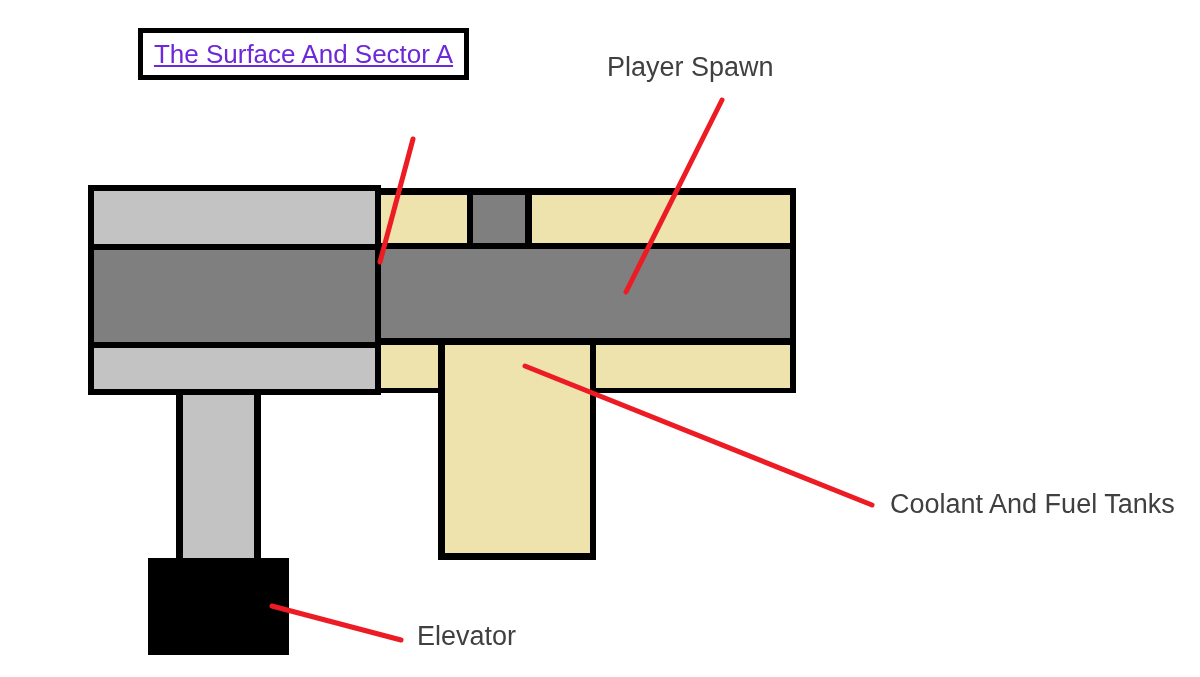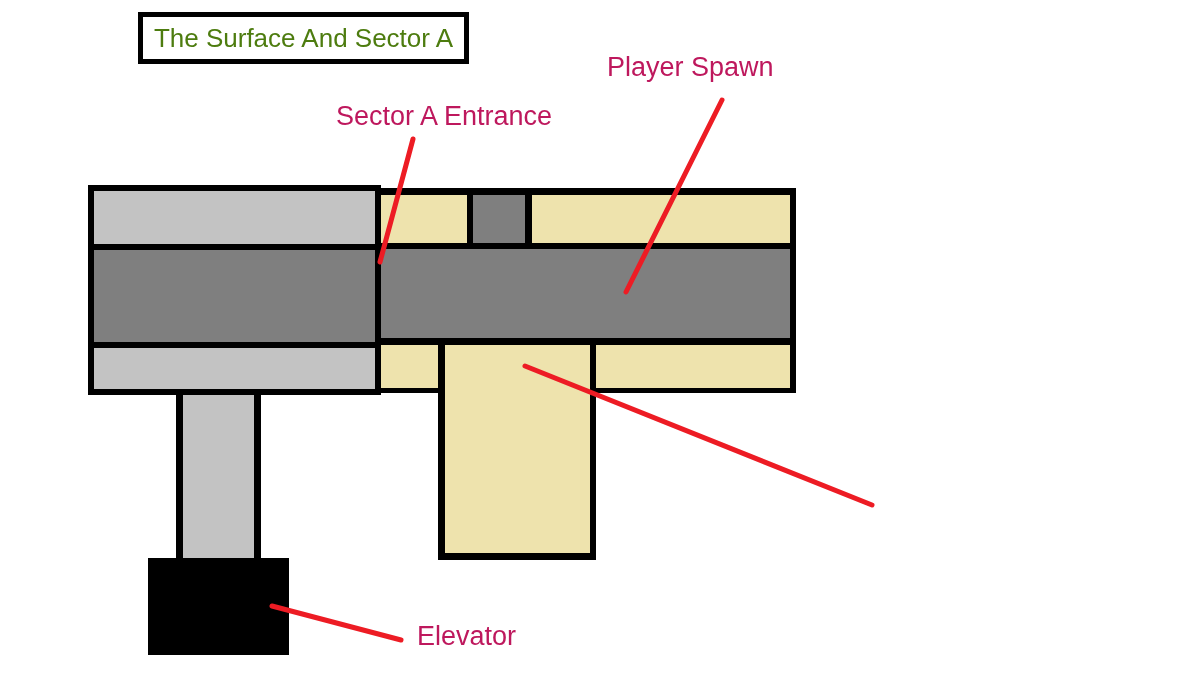--- a/index.html
+++ b/index.html
@@ -3,42 +3,42 @@
 <meta charset="utf-8">
 <style>
   html,body { margin:0; padding:0; background:#FFFFFF; }
   .canvas {
     position:relative; width:1200px; height:677px;
     background:#FFFFFF; overflow:hidden;
     font-family:"Liberation Sans", sans-serif;
   }
   .label {
     position:absolute; font-size:27px; line-height:1;
-    color:#be185d; white-space:nowrap;
+    color:#404040; white-space:nowrap;
   }
   .titlebox {
-    position:absolute; left:138px; top:12px; width:331px; height:52px;
+    position:absolute; left:138px; top:28px; width:331px; height:52px;
     border:5px solid #000000; box-sizing:border-box; background:#FFFFFF;
     display:flex; align-items:center; justify-content:center;
-    font-size:26px; color:#4d7c0f; white-space:nowrap;
+    font-size:26px; color:#6d28d9; white-space:nowrap;text-decoration:underline;
   }
   .block { position:absolute; }
   svg.overlay { position:absolute; left:0; top:0; pointer-events:none; }
 </style>
 </head>
 <body>
 
 <div class="canvas">
 
   <div class="titlebox">
     <span>The Surface And Sector A</span>
   </div>
 
-  <div class="label" style="left:336px; top:103px;">Sector A Entrance</div>
   <div class="label" style="left:607px; top:54px;">Player Spawn</div>
+  <div class="label" style="left:890px; top:491px;">Coolant And Fuel Tanks</div>
   <div class="label" style="left:417px; top:623px;text-align:right;">Elevator</div>
 
   <div class="block" style="left: 88px; top: 185px; width: 293px; height: 210px; background-color: rgb(0, 0, 0);">
     <div class="block" style="left: 6px; top: 6px; width: 281px; height: 53px; background-color: rgb(195, 195, 195);"></div>
     <div class="block" style="left: 6px; top: 65px; width: 281px; height: 92px; background-color: rgb(127, 127, 127);"></div>
     <div class="block" style="left: 6px; top: 163px; width: 281px; height: 41px; background-color: rgb(195, 195, 195);"></div>
   </div>
 
   <div class="block" style="left: 375px; top: 188px; width: 421px; height: 205px; background-color: rgb(0, 0, 0);">
     <div class="block" style="left: 6px; top: 7px; width: 86px; height: 48px; background-color: rgb(238, 227, 173);"></div>

